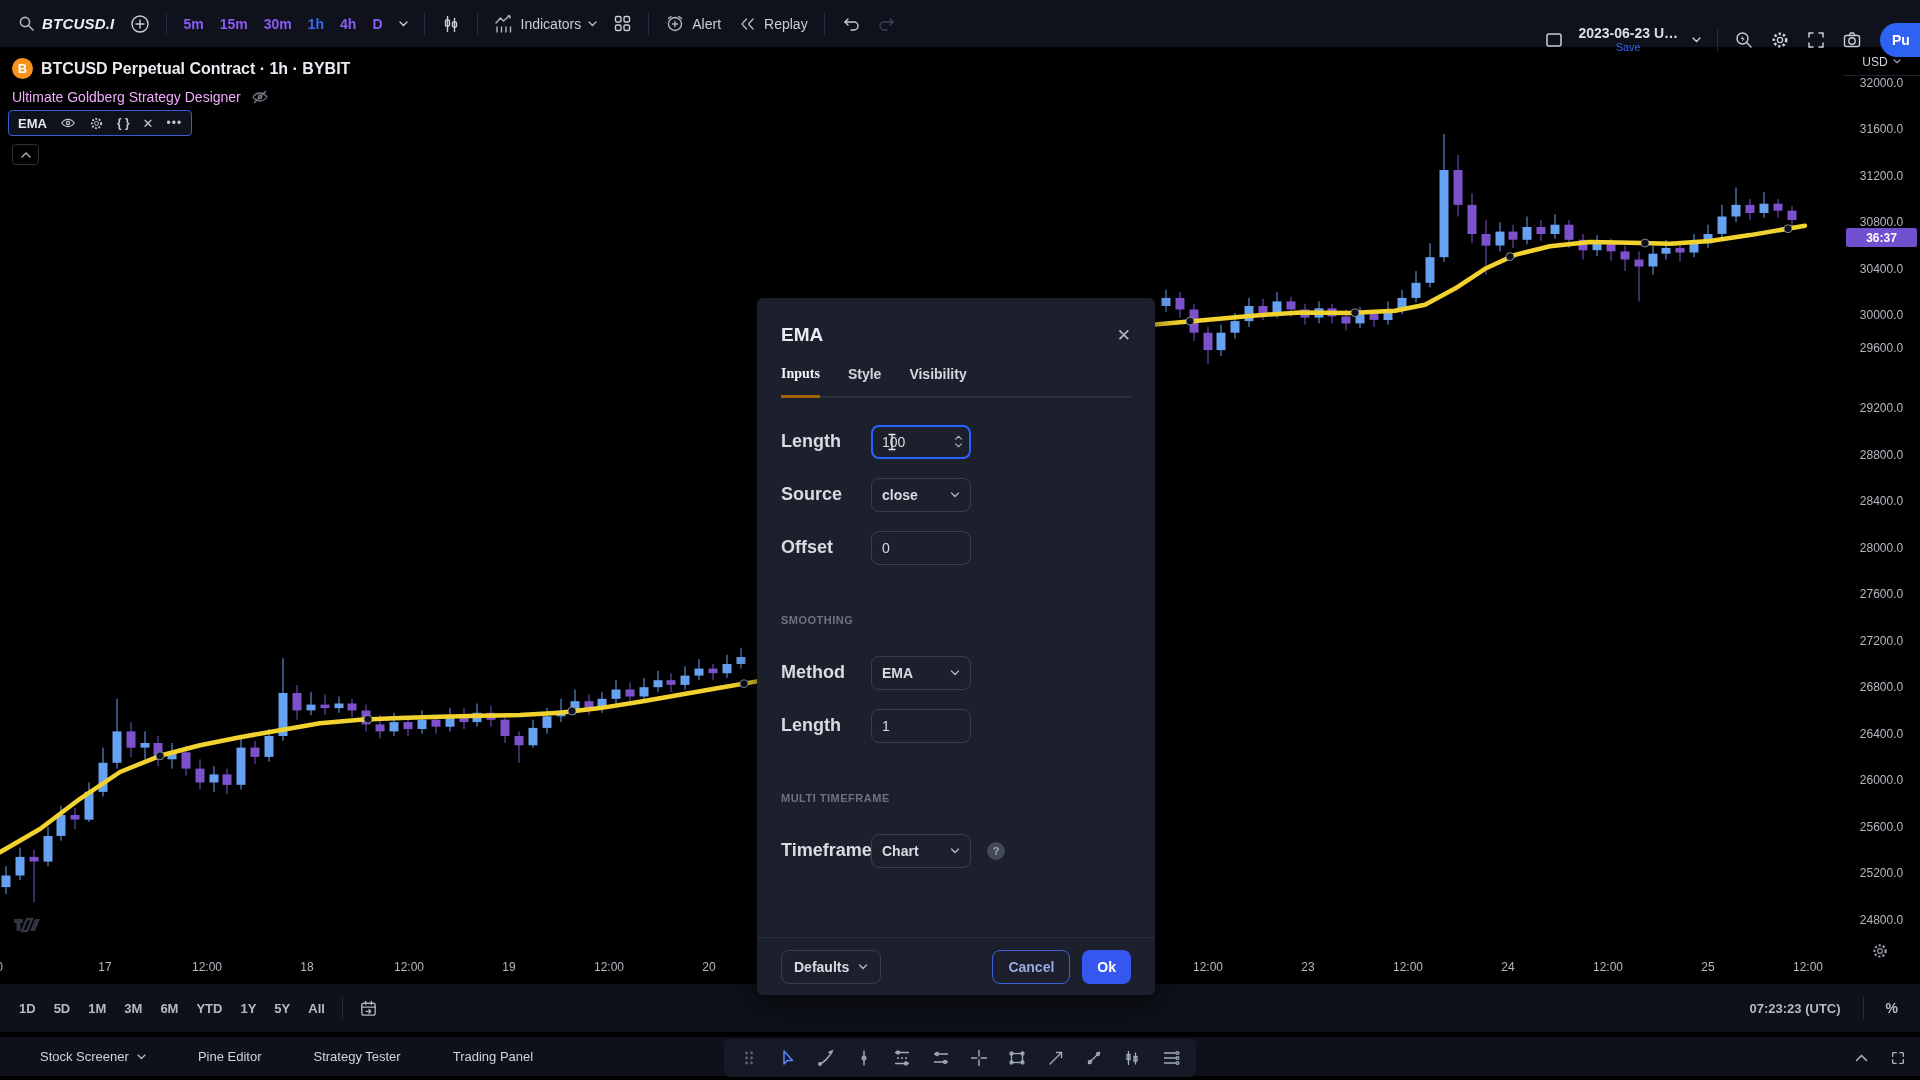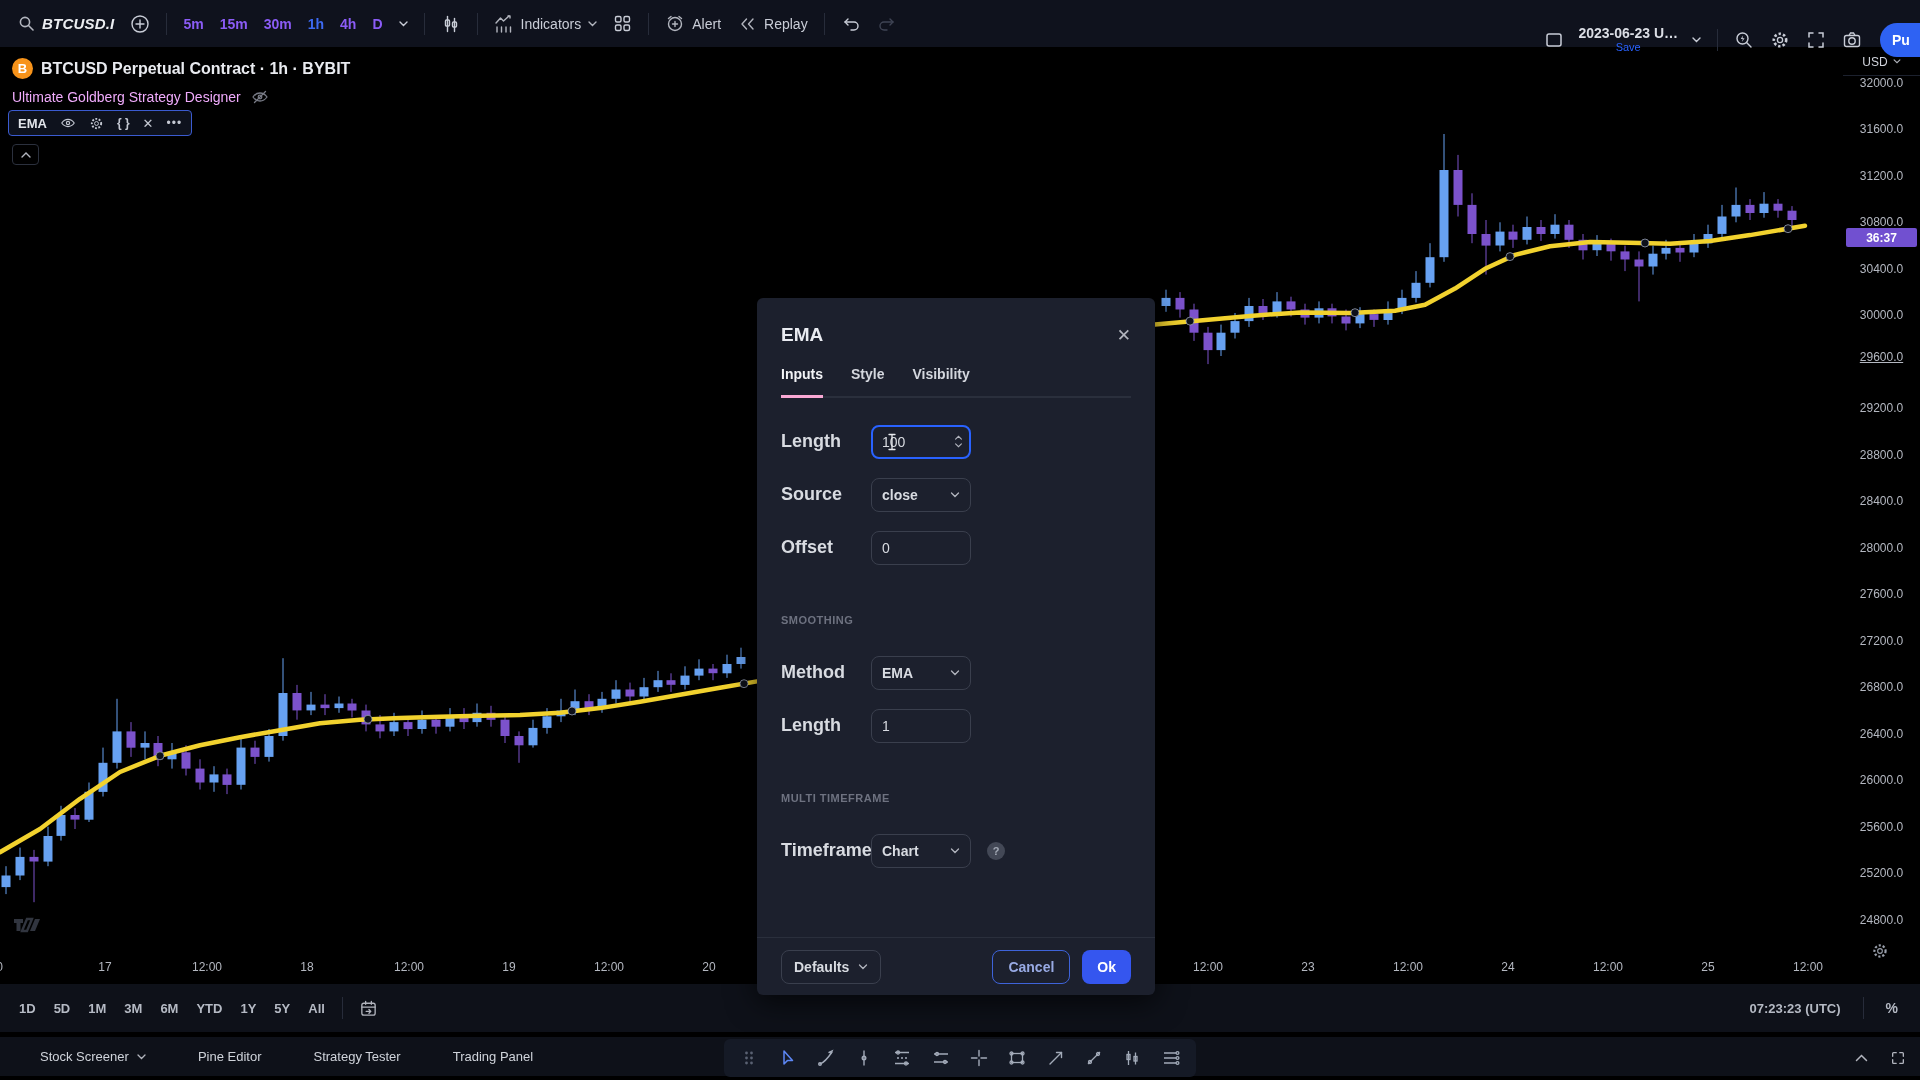--- a/index.html
+++ b/index.html
@@ -80,21 +80,21 @@
   .pb-right { position:absolute; right:14px; top:0; height:42px; display:flex; align-items:center; gap:22px; color:#b2b5be; }
 
   
   .dialog { position:absolute; left:757px; top:298px; width:398px; height:697px; background:#1c202d;
             border-radius:6px; box-shadow:0 6px 30px rgba(0,0,0,.7); z-index:60; }
   .dlg-header { display:flex; justify-content:space-between; align-items:center; padding:26px 24px 0; }
   .dlg-title { font-size:19px; font-weight:bold; color:#e9ebf1; }
   .dlg-close { font-size:17px; color:#b2b5be; line-height:1; }
   .dlg-tabs { display:flex; gap:28px; margin:20px 24px 0; border-bottom:2px solid #2a2f3c; }
   .dtab { font-size:14px; font-weight:bold; color:#d4d7de; padding-bottom:13px; }
-  .dtab.active { color:#f2f3f6; border-bottom:3px solid #f9a8d4; margin-bottom:-2px; }
+  .dtab.active { color:#f2f3f6; border-bottom:3px solid #a16207; margin-bottom:-2px;font-family:Liberation Serif, serif; }
   .dlg-body { padding-top:17px; }
   .drow { height:53px; display:flex; align-items:center; padding:0 24px; }
   .dlabel { width:90px; font-size:18px; color:#d8dbe1;font-weight:bold; }
   .dinput { width:100px; height:34px; background:transparent; border:1px solid #3a3f4d; border-radius:8px;
             color:#d8dbe1; font-size:14px; font-family:"Liberation Sans",sans-serif; padding:0 10px; outline:none; }
   .dinput.focused { border:2px solid #2962ff; padding:0 9px; }
   .inputwrap { position:relative; display:flex; align-items:center; }
   .stepper { position:absolute; right:8px; display:flex; flex-direction:column; gap:3px; color:#b2b5be; }
   .dselect { width:100px; height:34px; border:1px solid #3a3f4d; border-radius:8px; display:flex;
              align-items:center; justify-content:space-between; padding:0 10px; font-size:14px;
@@ -535,21 +535,21 @@
         </svg>
     </span>
   </div>
   <div id="price-ticks">
       <div class="ptick" style="top: 27.8659px;">32000.0</div>
       <div class="ptick" style="top: 74.3538px;">31600.0</div>
       <div class="ptick" style="top: 120.842px;">31200.0</div>
       <div class="ptick" style="top: 167.33px;">30800.0</div>
       <div class="ptick" style="top: 213.817px;">30400.0</div>
       <div class="ptick" style="top: 260.305px;">30000.0</div>
-      <div class="ptick" style="top: 302px; text-decoration: underline;">29600.0</div>
+      <div class="ptick" style="top: 293px;">29600.0</div>
       <div class="ptick" style="top: 353.281px;">29200.0</div>
       <div class="ptick" style="top: 399.769px;">28800.0</div>
       <div class="ptick" style="top: 446.257px;">28400.0</div>
       <div class="ptick" style="top: 492.745px;">28000.0</div>
       <div class="ptick" style="top: 539.232px;">27600.0</div>
       <div class="ptick" style="top: 585.72px;">27200.0</div>
       <div class="ptick" style="top: 632.208px;">26800.0</div>
       <div class="ptick" style="top: 678.696px;">26400.0</div>
       <div class="ptick" style="top: 725.184px;">26000.0</div>
       <div class="ptick" style="top: 771.672px;">25600.0</div>

